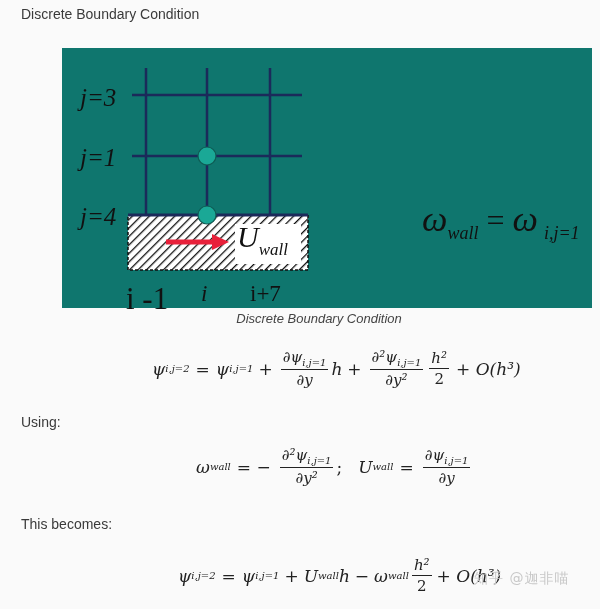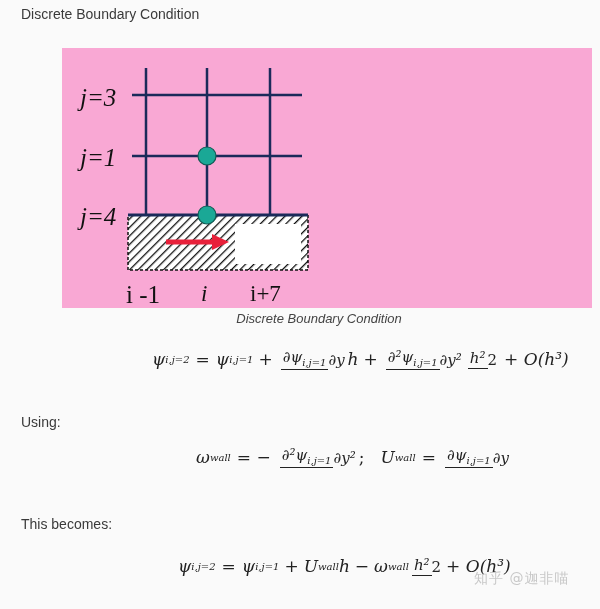--- a/index.html
+++ b/index.html
@@ -6,33 +6,33 @@
   body {
     width: 600px; height: 609px; overflow: hidden;
     background: #fafafa;
     font-family: "Liberation Sans", "DejaVu Sans", sans-serif;
     color: #333;
     position: relative;
   }
   .abs { position: absolute; }
   .title { left: 21px; top: 6px; font-size: 14px; color: #3a3a3a; }
   .figure {
-    left: 62px; top: 48px; width: 530px; height: 260px; background: #f9a8d4;
+    left: 62px; top: 48px; width: 530px; height: 260px; background: #0f766e;
   }
   .caption { left: 0; width: 638px; top: 311px; text-align: center; font-size: 13px; font-style: italic; color: #444; }
   .para { left: 21px; font-size: 14px; color: #3a3a3a; }
   .math {
     font-family: "DejaVu Serif", "Liberation Serif", serif;
     font-style: italic;
     color: #222;
     display: flex; align-items: center; white-space: nowrap;
     font-size: 17px;
   }
   .math .up { font-style: normal; }
-  .frac { display: inline-flex; flex-direction: row; align-items: center; margin: 0 3px; vertical-align: middle; }
+  .frac { display: inline-flex; flex-direction: column; align-items: center; margin: 0 3px; vertical-align: middle; }
   .frac .num { border-bottom: 1px solid #222; padding: 0 2px 1px; font-size: 15px; }
   .frac .den { padding-top: 1px; font-size: 15px; }
   sub, sup { font-size: 10px; }
   .watermark {
     left: 474px; top: 570px; font-size: 14px; color: #c8c8c8;
     font-family: "DejaVu Sans", sans-serif; letter-spacing: 1px;
   }
 </style>
 </head>
 <body>
@@ -63,25 +63,33 @@
     <circle cx="145" cy="167" r="9" fill="#1aa896" stroke="#0f5c55" stroke-width="1.2"></circle>
 
     <line x1="104" y1="194" x2="152" y2="194" stroke="#e8203a" stroke-width="5"></line>
     <polygon points="150,186 167,194 150,202" fill="#e8203a"></polygon>
   </svg>
   
   <div class="abs" style="left:18px;top:36px;font-family:'Liberation Serif',serif;font-size:25px;color:#111;"><i>j=3</i></div>
   <div class="abs" style="left:18px;top:96px;font-family:'Liberation Serif',serif;font-size:25px;color:#111;"><i>j=1</i></div>
   <div class="abs" style="left:18px;top:155px;font-family:'Liberation Serif',serif;font-size:25px;color:#111;"><i>j=4</i></div>
   
-  <div class="abs" style="left:64px;top:233px;font-family:'Liberation Serif',serif;font-size:25px;color:#111;">i -1</div>
+  <div class="abs" style="left:64px;top:233px;font-family:'Liberation Serif',serif;font-size:31px;color:#111;">i -1</div>
   <div class="abs" style="left:139px;top:233px;font-family:'Liberation Serif',serif;font-size:23px;font-style:italic;color:#111;">i</div>
   <div class="abs" style="left:188px;top:233px;font-family:'Liberation Serif',serif;font-size:23px;color:#111;">i+7</div>
   
+  <div class="abs" style="left:175px;top:172px;font-family:'Liberation Serif',serif;font-style:italic;color:#111;">
+    <span style="font-size:30px;">U</span><span style="font-size:17px;position:relative;top:8px;">wall</span>
+  </div>
   
+  <div class="abs" style="left:360px;top:150px;font-family:'Liberation Serif',serif;color:#111;white-space:nowrap;">
+    <i style="font-size:36px;">ω</i><i style="font-size:18px;position:relative;top:8px;">wall</i>
+    <span style="font-size:32px;margin:0 4px;">=</span>
+    <i style="font-size:36px;">ω</i><i style="font-size:18px;position:relative;top:8px;margin-left:6px;">i,j=1</i>
+  </div>
 </div>
 
 <div class="abs caption">Discrete Boundary Condition</div>
 
 <div class="abs math" style="left:152px;top:348px;">
   <span>ψ</span>
     <sub>i,j=2</sub>
   <span class="up" style="margin:0 6px;">=</span>
   <span>ψ</span>
     <sub>i,j=1</sub>

